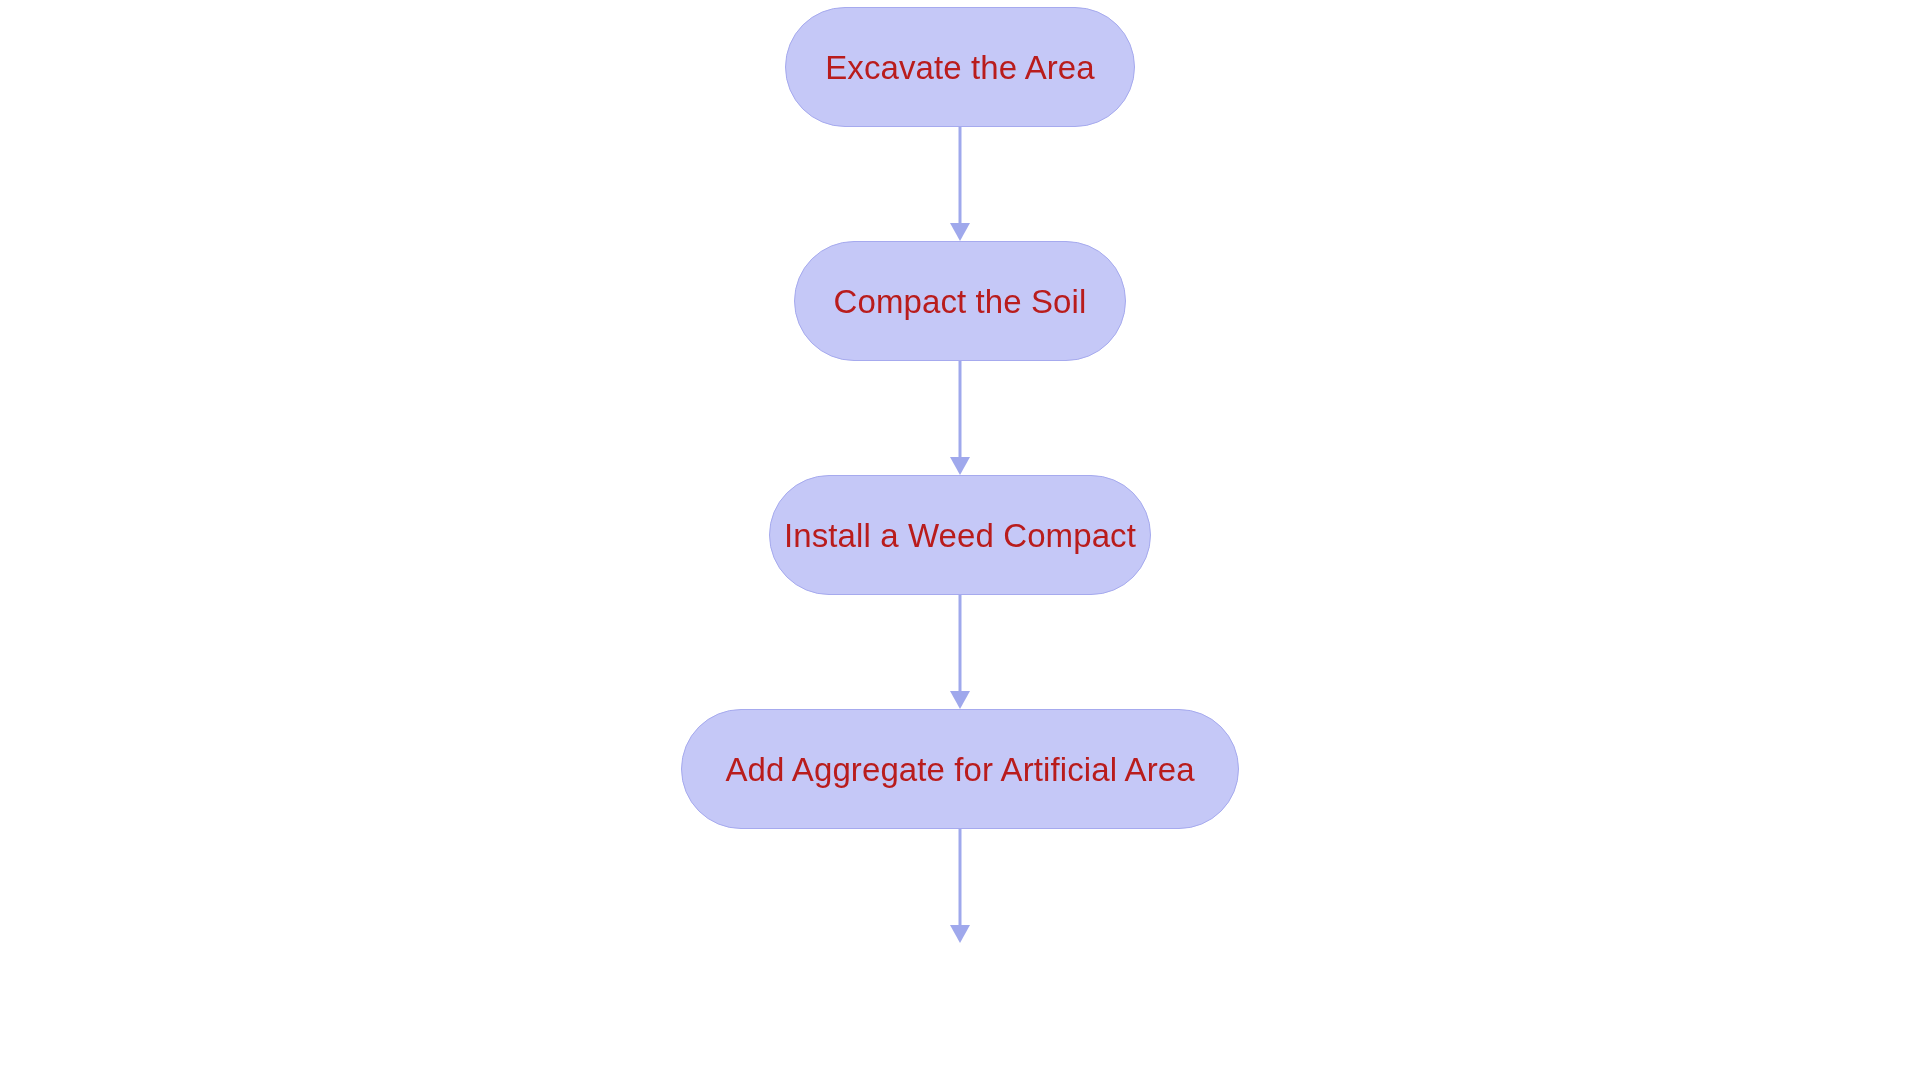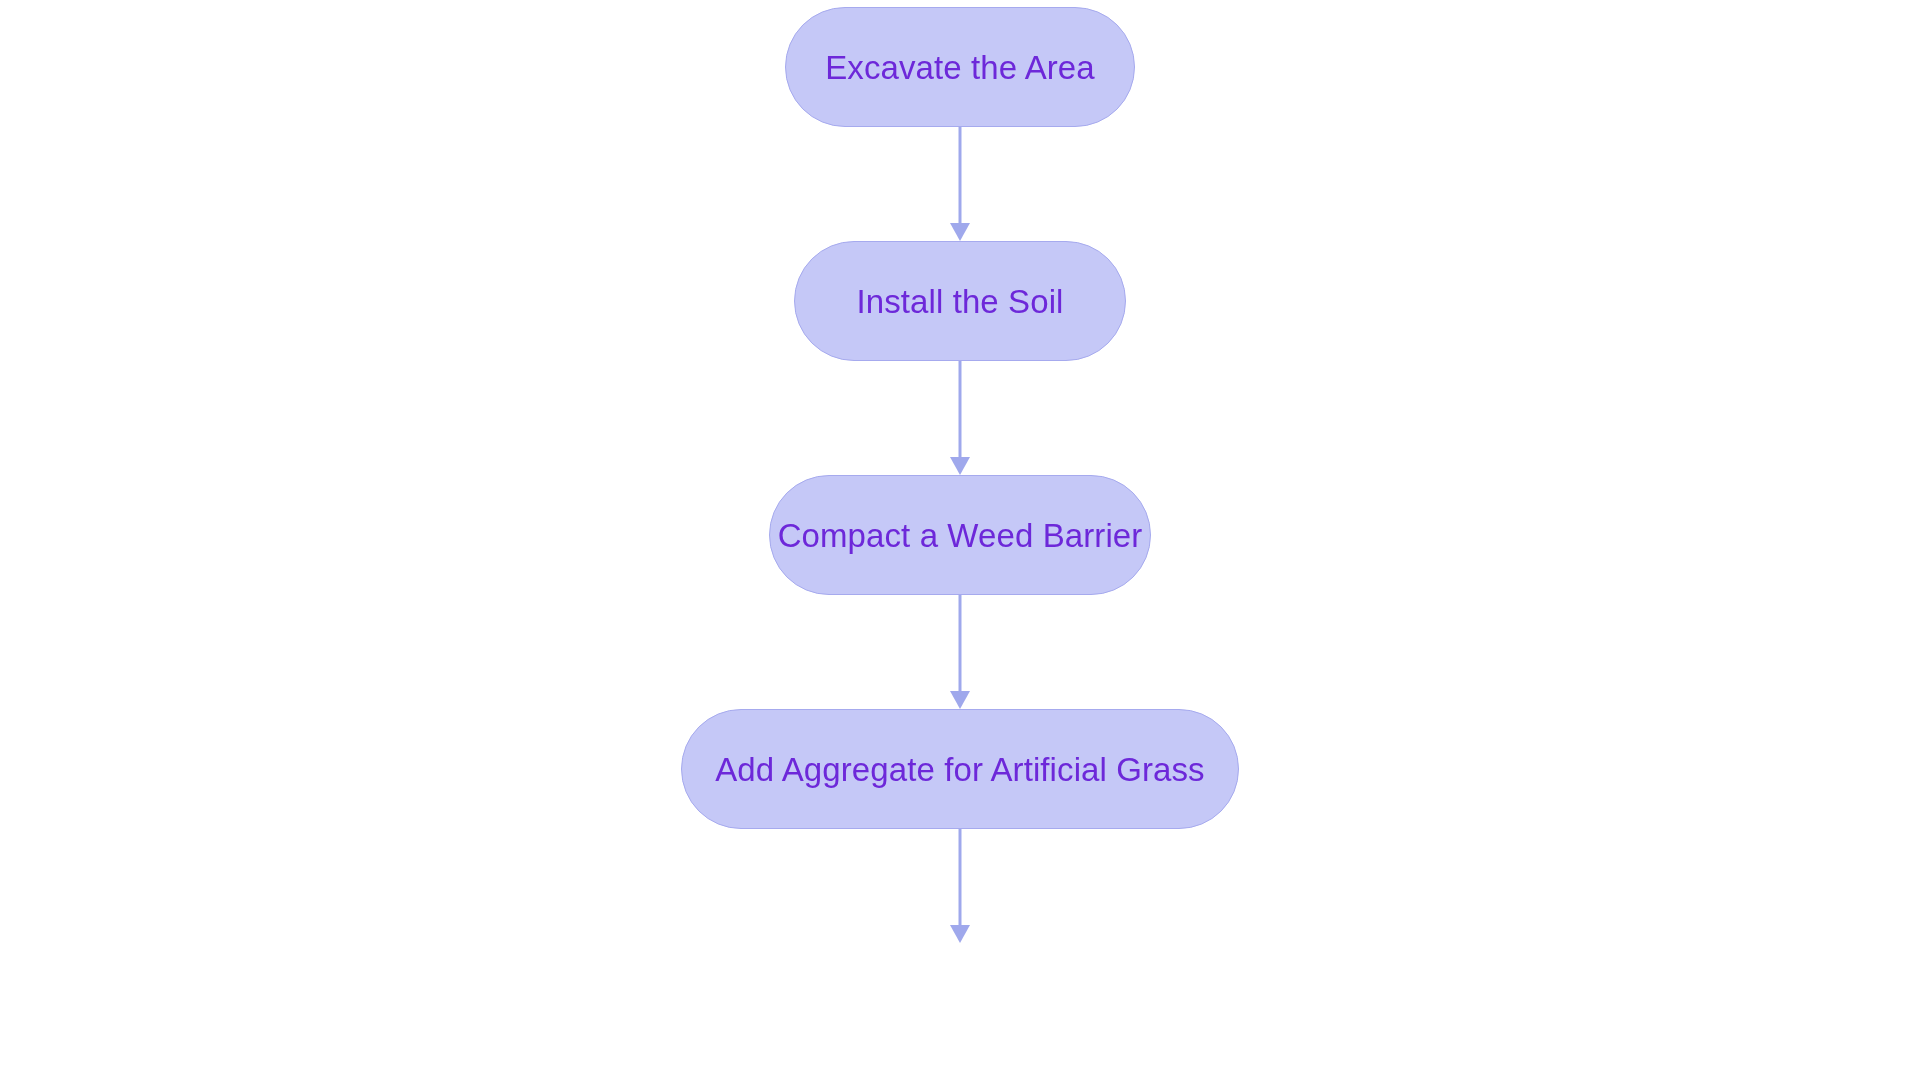--- a/index.html
+++ b/index.html
@@ -36,21 +36,21 @@
     height: 120px;
     border-radius: 60px;
     background: #c5c8f7;
     border: 1.5px solid #a6aaee;
     display: flex;
     align-items: center;
     justify-content: center;
     flex: 0 0 auto;
   }
   .flow-node-label {
-    color: #6d28d9;
+    color: #b91c1c;
     font-size: 33px;
     font-weight: 400;
     letter-spacing: 0.1px;
     line-height: 1;
     white-space: nowrap;
     font-family: "Liberation Sans", sans-serif;
   }
   .flow-connector {
     flex: 0 0 auto;
     width: 30px;
@@ -75,39 +75,39 @@
     <div class="flow-node node-w-1">
       <span class="flow-node-label">Excavate the Area</span>
     </div>
 
     <svg class="flow-connector" viewBox="0 0 30 114">
       <line x1="15" y1="0" x2="15" y2="96" stroke="#9fa8ec" stroke-width="3"></line>
       <polygon points="5,96 25,96 15,114" fill="#9fa8ec"></polygon>
     </svg>
 
     <div class="flow-node node-w-2">
-      <span class="flow-node-label">Install the Soil</span>
+      <span class="flow-node-label">Compact the Soil</span>
     </div>
 
     <svg class="flow-connector" viewBox="0 0 30 114">
       <line x1="15" y1="0" x2="15" y2="96" stroke="#9fa8ec" stroke-width="3"></line>
       <polygon points="5,96 25,96 15,114" fill="#9fa8ec"></polygon>
     </svg>
 
     <div class="flow-node node-w-3">
-      <span class="flow-node-label">Compact a Weed Barrier</span>
+      <span class="flow-node-label">Install a Weed Compact</span>
     </div>
 
     <svg class="flow-connector" viewBox="0 0 30 114">
       <line x1="15" y1="0" x2="15" y2="96" stroke="#9fa8ec" stroke-width="3"></line>
       <polygon points="5,96 25,96 15,114" fill="#9fa8ec"></polygon>
     </svg>
 
     <div class="flow-node node-w-4">
-      <span class="flow-node-label">Add Aggregate for Artificial Grass</span>
+      <span class="flow-node-label">Add Aggregate for Artificial Area</span>
     </div>
 
     <svg class="flow-connector" viewBox="0 0 30 114">
       <line x1="15" y1="0" x2="15" y2="96" stroke="#9fa8ec" stroke-width="3"></line>
       <polygon points="5,96 25,96 15,114" fill="#9fa8ec"></polygon>
     </svg>
 
 
   </div>
 </div>

